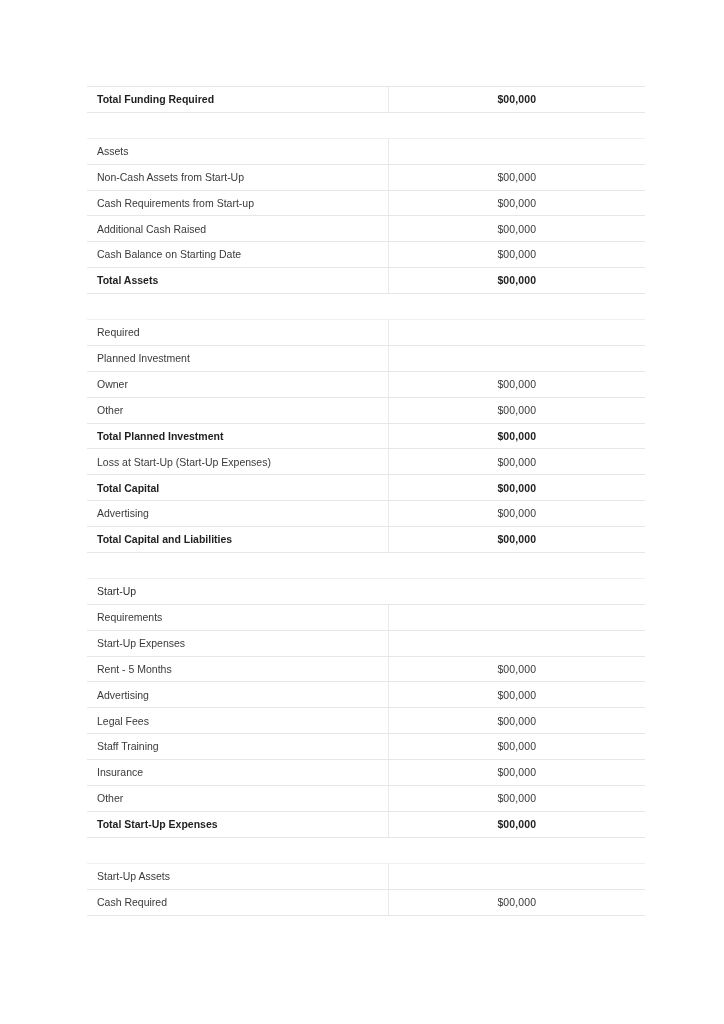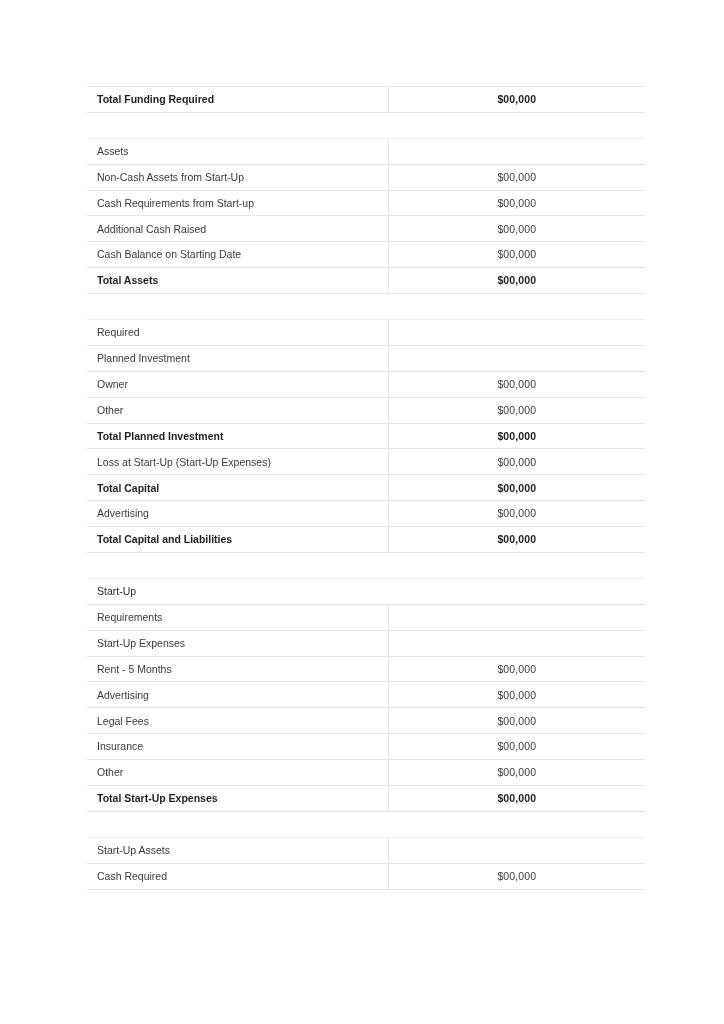--- a/index.html
+++ b/index.html
@@ -290,20 +290,28 @@
           <tr>
             <td class="label">
               <span class="cell-text">Legal Fees</span>
             </td>
             <td class="value">
               <span class="cell-text">$00,000</span>
             </td>
           </tr>
           <tr>
             <td class="label">
+              <span class="cell-text">Staff Training</span>
+            </td>
+            <td class="value">
+              <span class="cell-text">$00,000</span>
+            </td>
+          </tr>
+          <tr>
+            <td class="label">
               <span class="cell-text">Insurance</span>
             </td>
             <td class="value">
               <span class="cell-text">$00,000</span>
             </td>
           </tr>
           <tr>
             <td class="label">
               <span class="cell-text">Other</span>
             </td>

